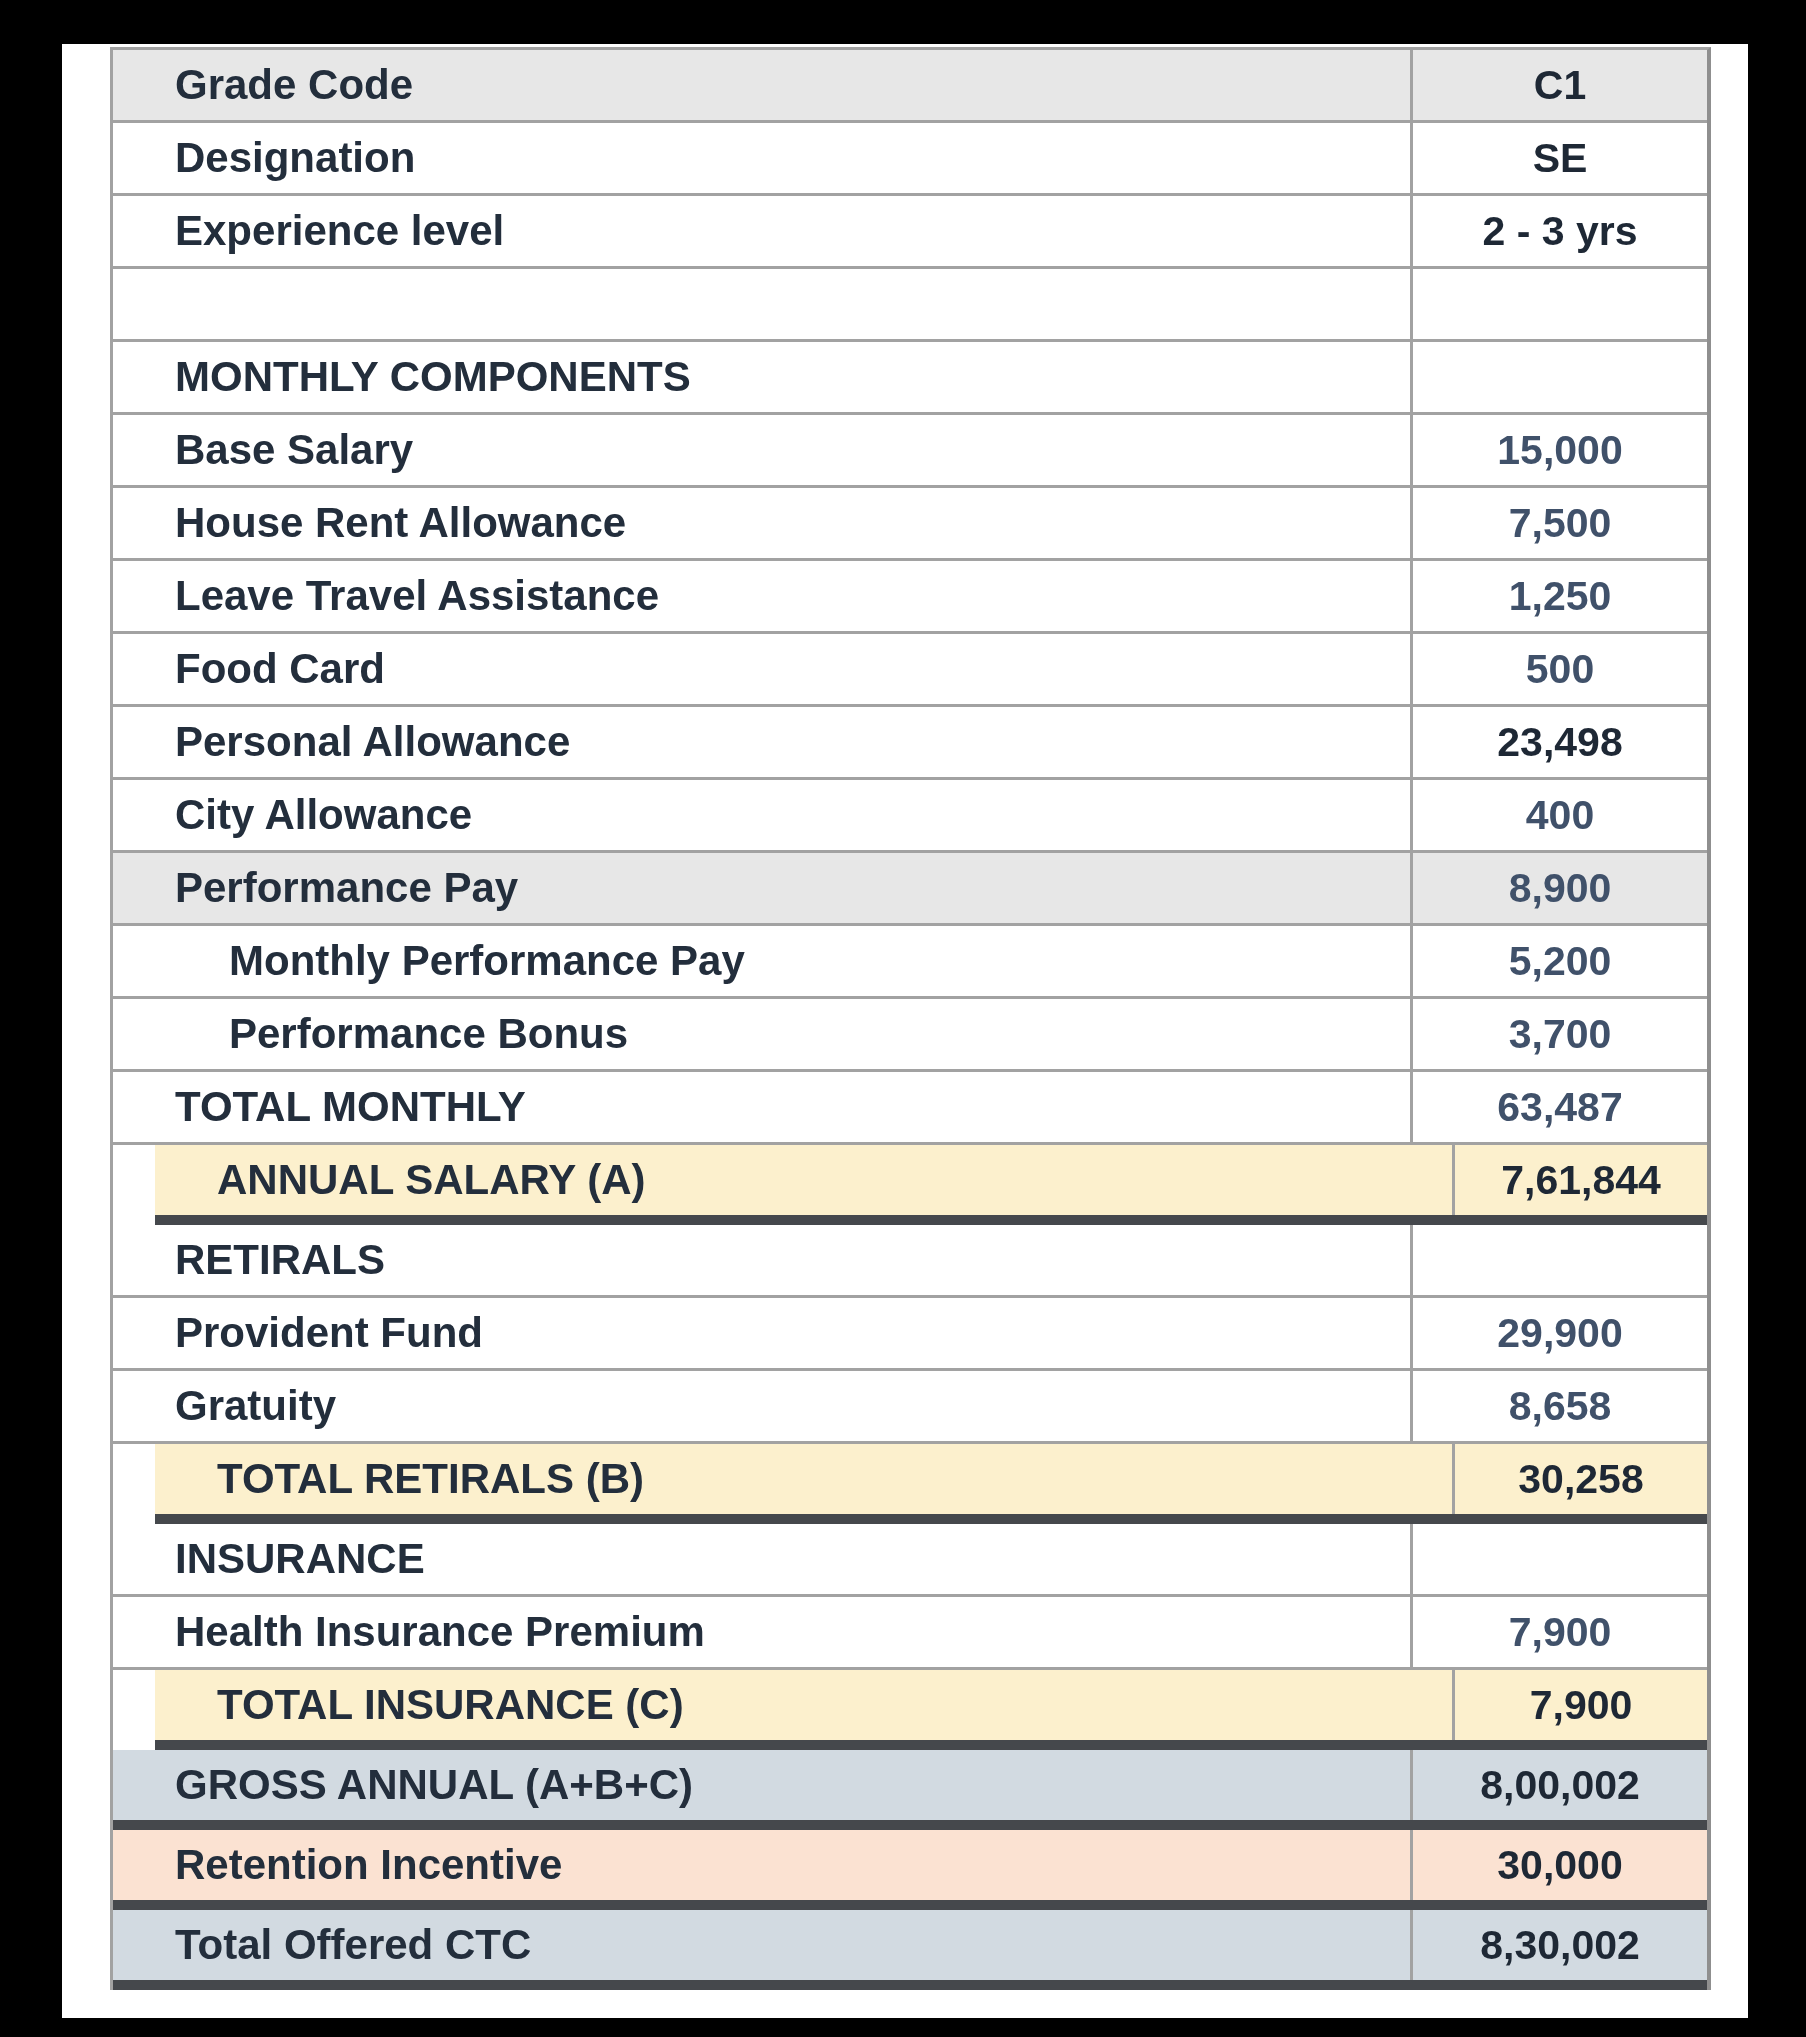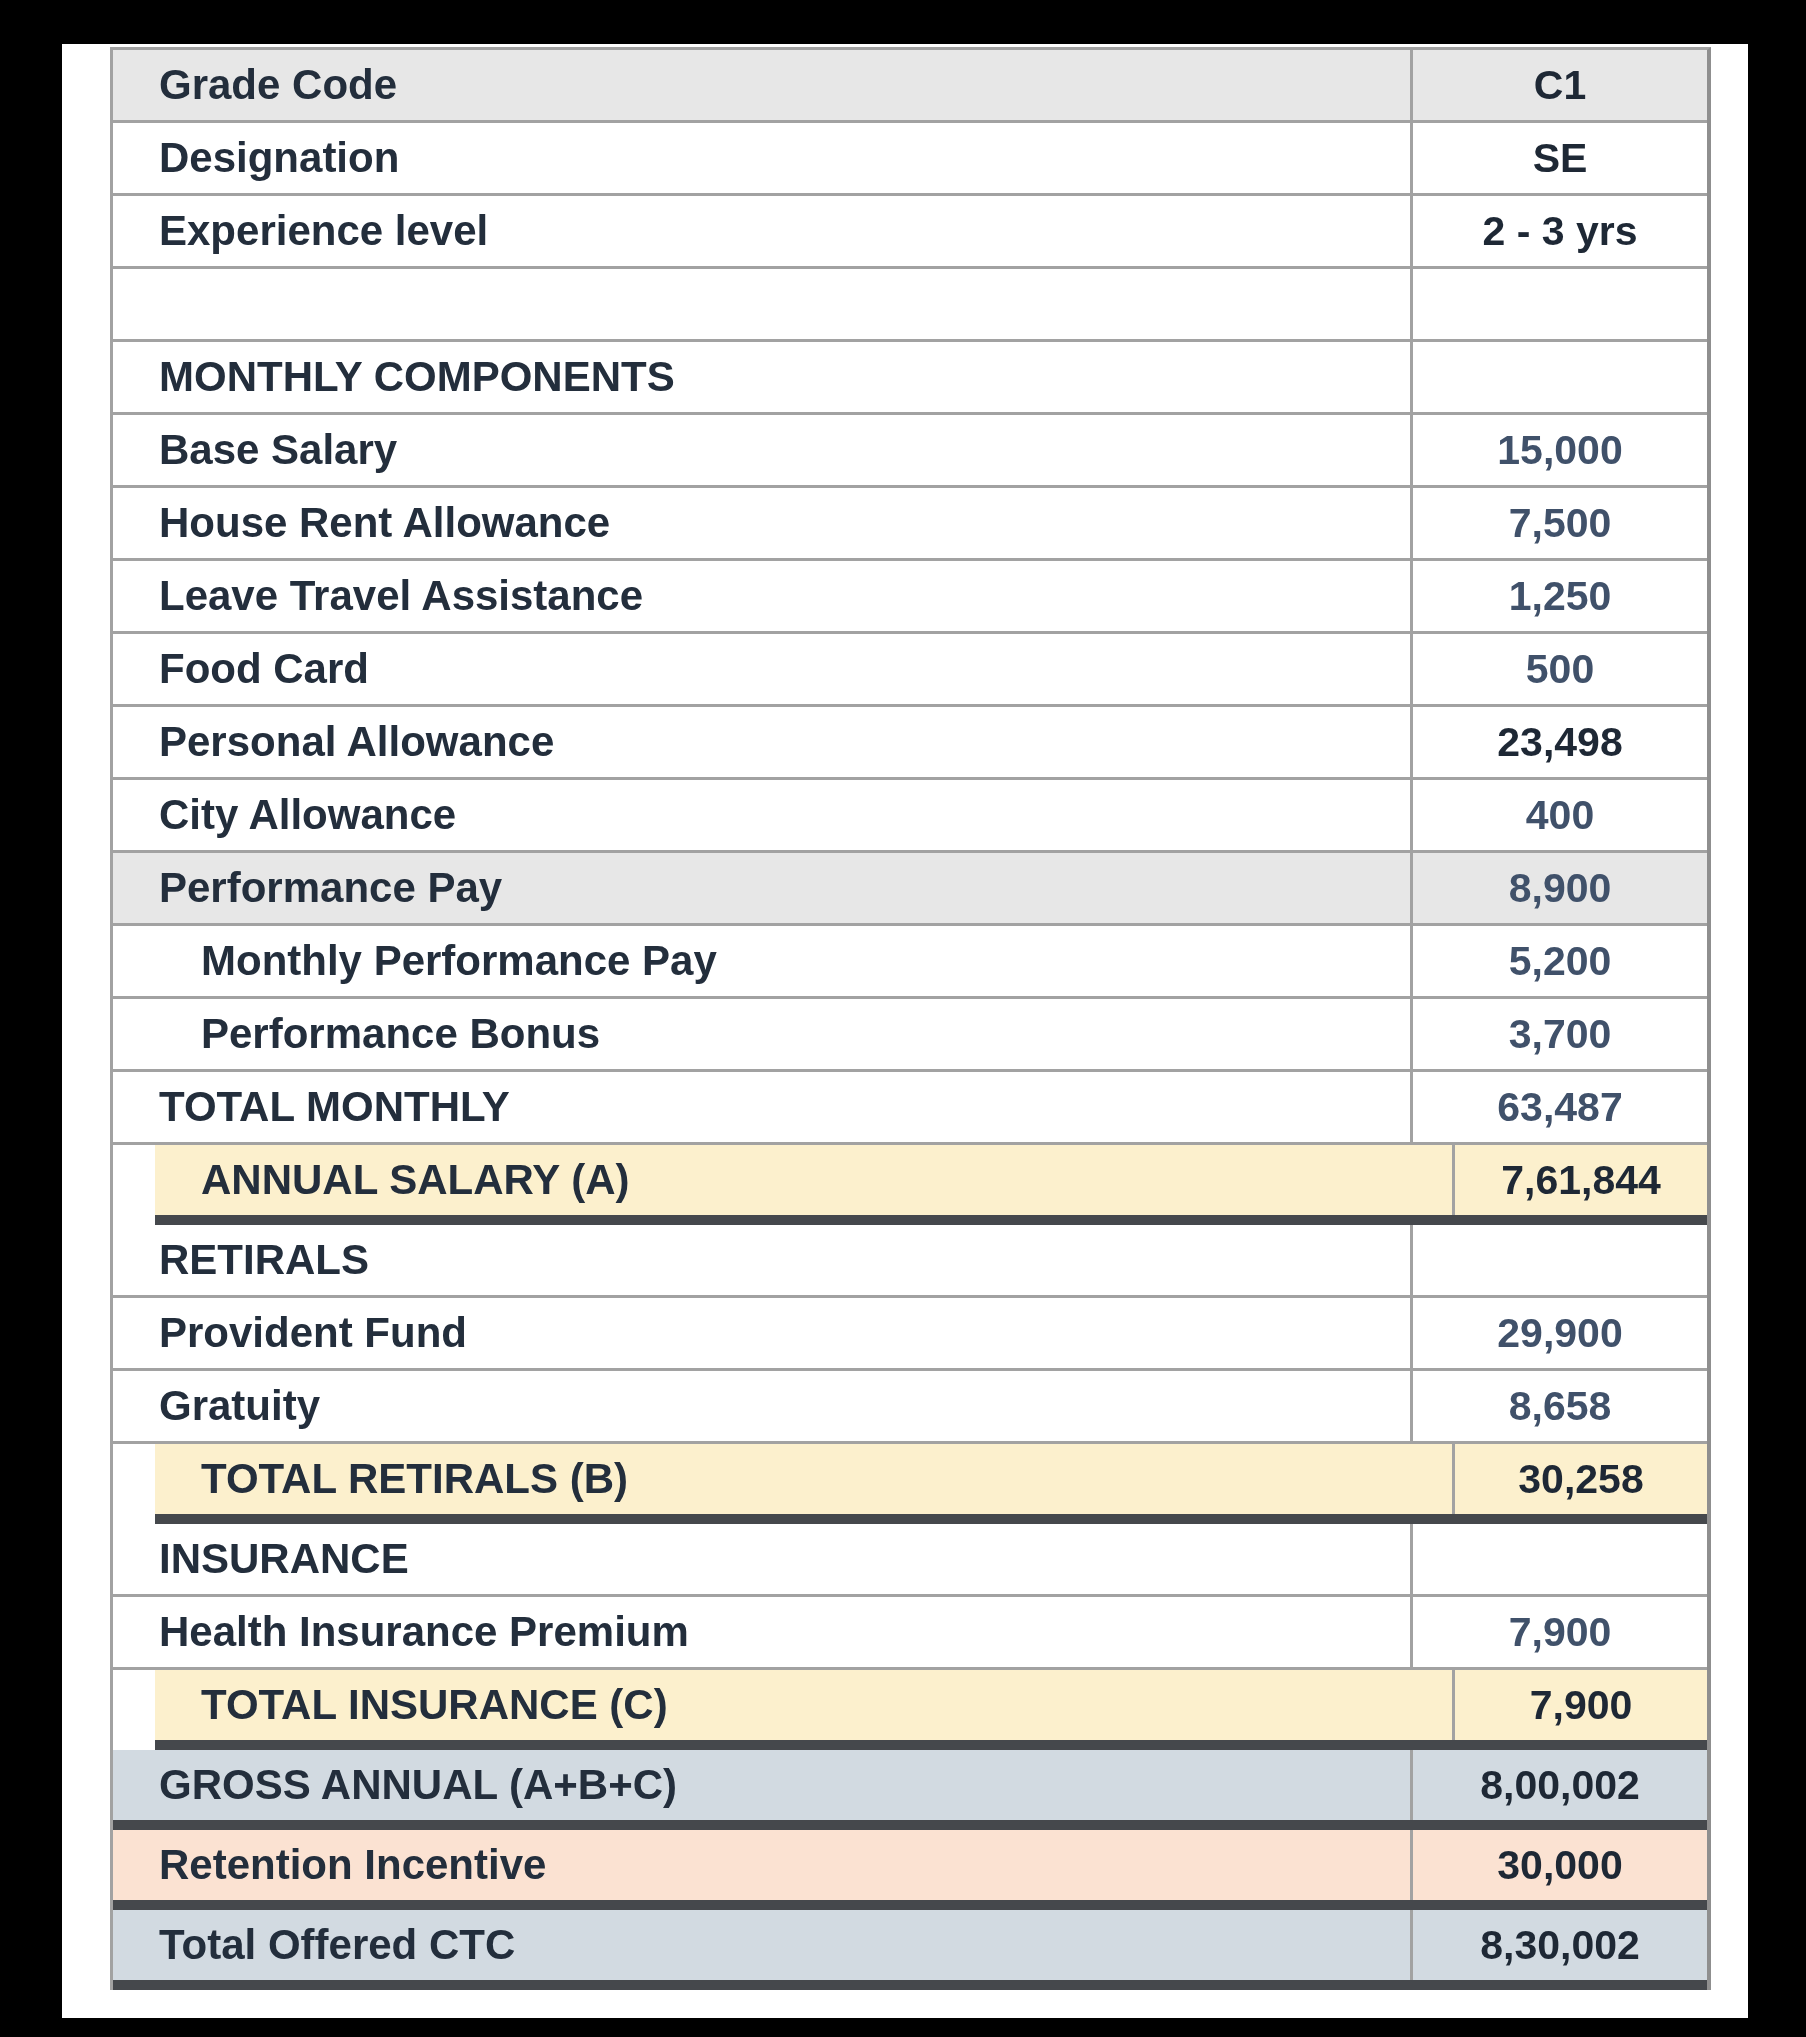--- a/index.html
+++ b/index.html
@@ -38,32 +38,32 @@
     height: 70px;
     background: #ffffff;
     border-bottom: 3px solid var(--thin-border, #a2a2a2);
   }
   .row.sep-thick {
     border-bottom: 10px solid var(--thick-border, #45484c);
   }
   .label-cell {
     width: 1300px;
     box-sizing: border-box;
-    padding-left: 46px;
+    padding-left: 62px;
     display: flex;
     align-items: center;
     font-size: 42px;
     font-weight: bold;
     color: var(--label-text, #232e3c);
     border-right: 3px solid var(--thin-border, #a2a2a2);
     letter-spacing: 0px;
     white-space: nowrap;
   }
   .row.indent .label-cell {
-    padding-left: 88px;
+    padding-left: 116px;
   }
   .value-cell {
     flex: 1;
     display: flex;
     align-items: center;
     justify-content: center;
     font-size: 41px;
     font-weight: 700;
     color: var(--value-text, #40516a);
     white-space: nowrap;

